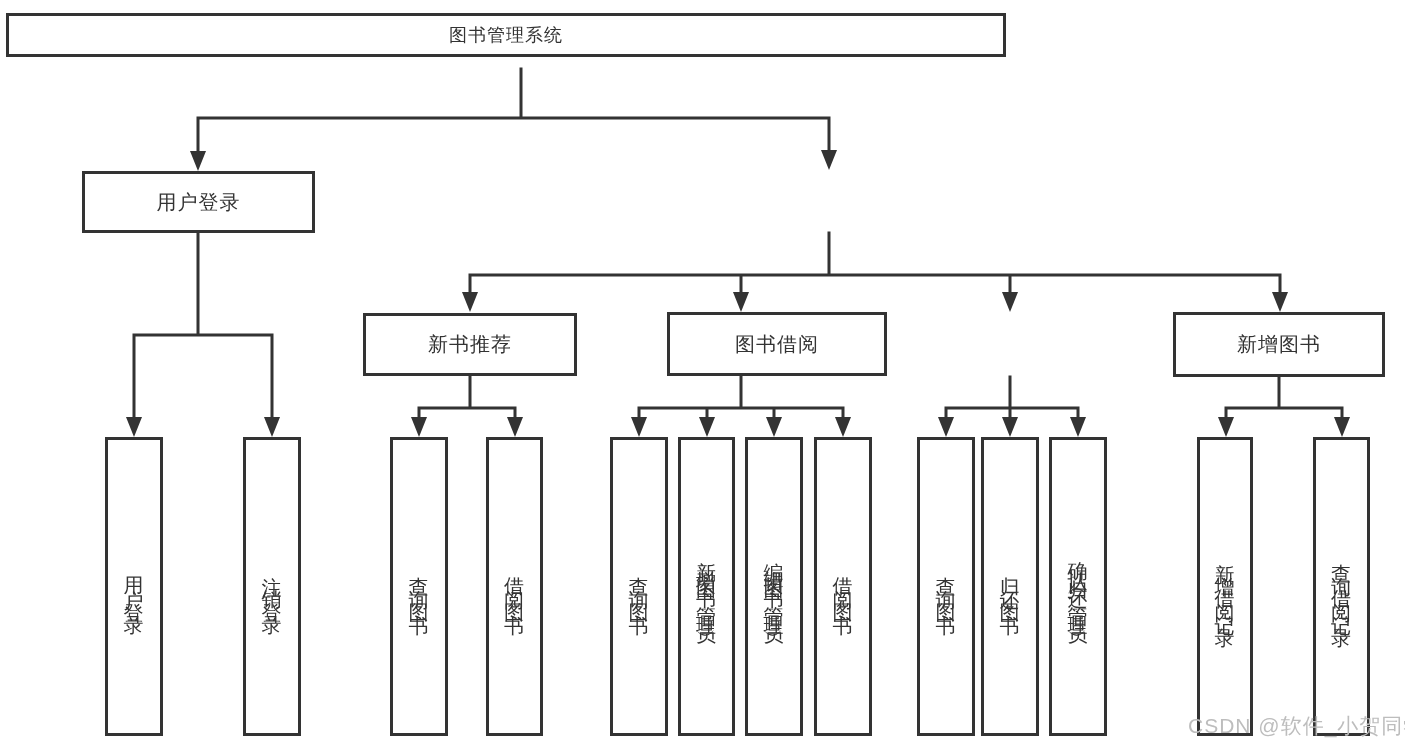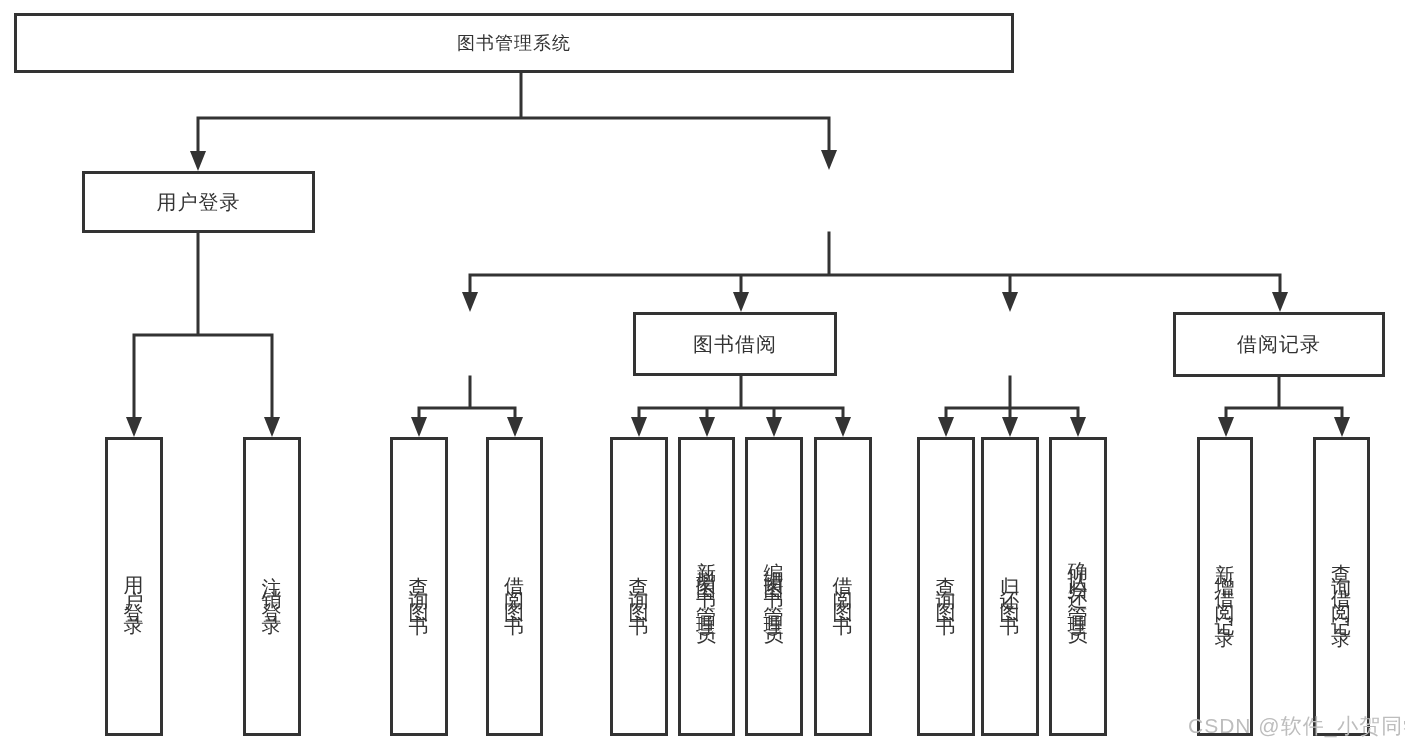--- a/index.html
+++ b/index.html
@@ -54,33 +54,36 @@
       <polygon points="766,417 782,417 774,437"></polygon>
       <polygon points="835,417 851,417 843,437"></polygon>
       <polygon points="938,417 954,417 946,437"></polygon>
       <polygon points="1002,417 1018,417 1010,437"></polygon>
       <polygon points="1070,417 1086,417 1078,437"></polygon>
       <polygon points="1218,417 1234,417 1226,437"></polygon>
       <polygon points="1334,417 1350,417 1342,437"></polygon>
     </g>
   </svg>
 
-  <div class="box" style="left:14px;top:13px;width:1000px;height:60px">
+  <div class="box" style="left:6px;top:13px;width:1000px;height:44px">
     <span class="rootlabel">图书管理系统</span>
   </div>
 
   <div class="box" style="left:82px;top:171px;width:233px;height:62px">
     <span class="hlabel">用户登录</span>
   </div>
 
-  <div class="box" style="left:633px;top:312px;width:204px;height:64px">
+  <div class="box" style="left:363px;top:313px;width:214px;height:63px">
+    <span class="hlabel">新书推荐</span>
+  </div>
+  <div class="box" style="left:667px;top:312px;width:220px;height:64px">
     <span class="hlabel">图书借阅</span>
   </div>
   <div class="box" style="left:1173px;top:312px;width:212px;height:65px">
-    <span class="hlabel">借阅记录</span>
+    <span class="hlabel">新增图书</span>
   </div>
 
   <div class="box" style="left:105px;top:437px;width:58px;height:299px">
     <span class="vlabel">用户登录</span>
   </div>
   <div class="box" style="left:243px;top:437px;width:58px;height:299px">
     <span class="vlabel">注销登录</span>
   </div>
 
   <div class="box" style="left:390px;top:437px;width:58px;height:299px">

